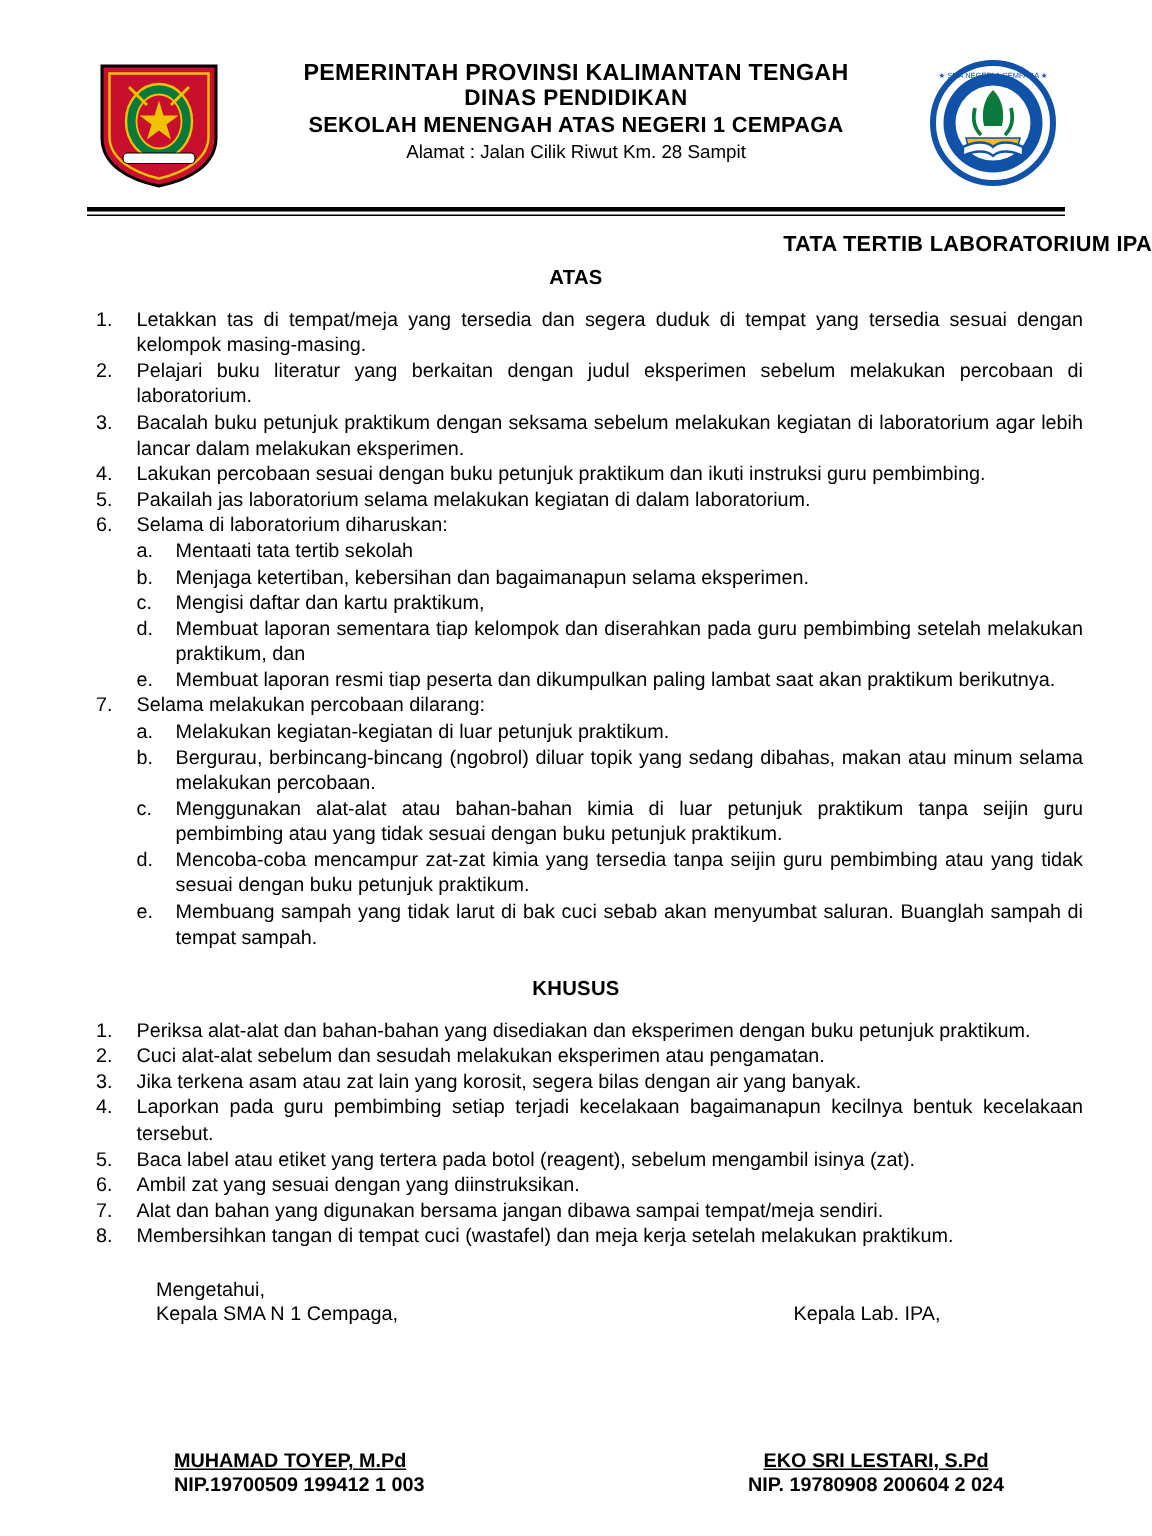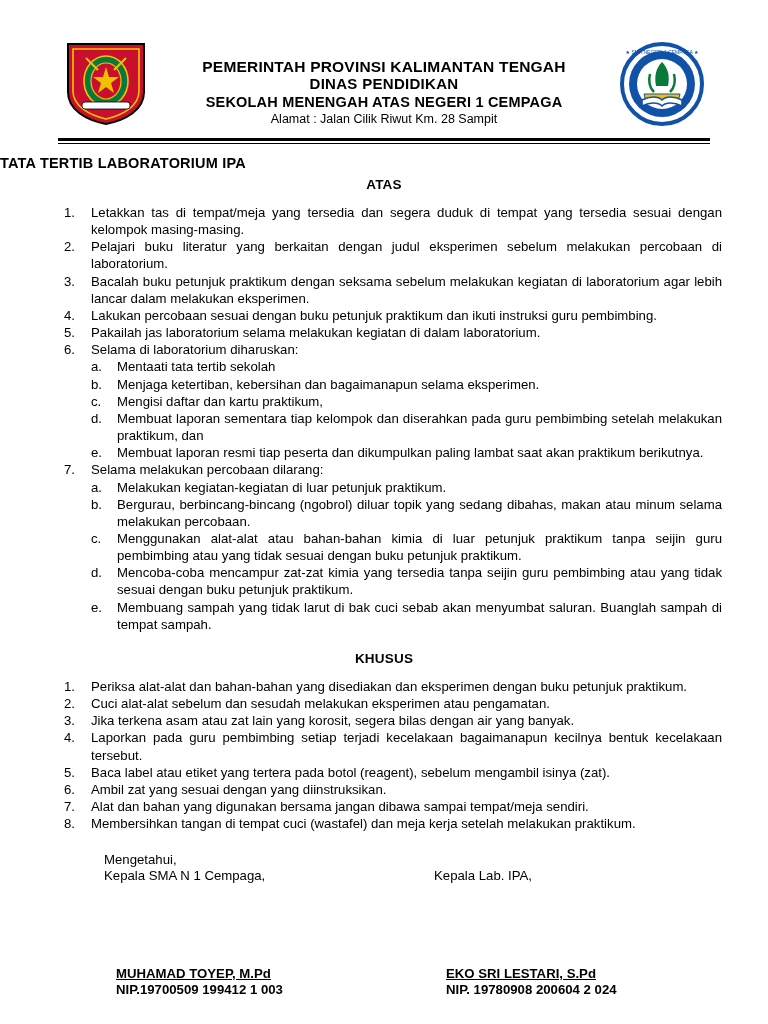--- a/index.html
+++ b/index.html
@@ -18,21 +18,21 @@
     position: relative;
     width: 768px;
     height: 1024px;
     padding: 0;
     box-sizing: border-box;
   }
 
   
   .letterhead {
     display: flex;
-    align-items: flex-end;
+    align-items: flex-start;
     padding: 40px 58px 0 58px;
     box-sizing: border-box;
   }
   .crest-left {
     width: 96px;
     flex: 0 0 96px;
     display: flex;
     justify-content: center;
     align-items: center;
   }
@@ -77,21 +77,21 @@
     border-top: 3px solid #000;
     margin-top: 6px;
   }
   .rule-thin {
     border-top: 1px solid #000;
     margin-top: 2px;
   }
 
   
   .doc-title {
-    text-align: left;
+    text-align: right;
     font-size: 14.5px;
     font-weight: bold;
     margin-top: 11px;
     letter-spacing: 0.2px;
   }
   .section-title {
     text-align: center;
     font-size: 13.5px;
     font-weight: bold;
     margin-top: 6px;
@@ -160,20 +160,21 @@
   .sig-row {
     display: flex;
     margin-left: 40px;
   }
   .sig-col-left {
     width: 330px;
     flex: 0 0 330px;
   }
   .sig-col-right {
     flex: 1 1 auto;
+    text-align: center;
   }
   .sig-know {
     margin-bottom: 1px;
   }
   .sig-names {
     display: flex;
     margin-left: 52px;
     margin-top: 83px;
   }
   .sig-name {

